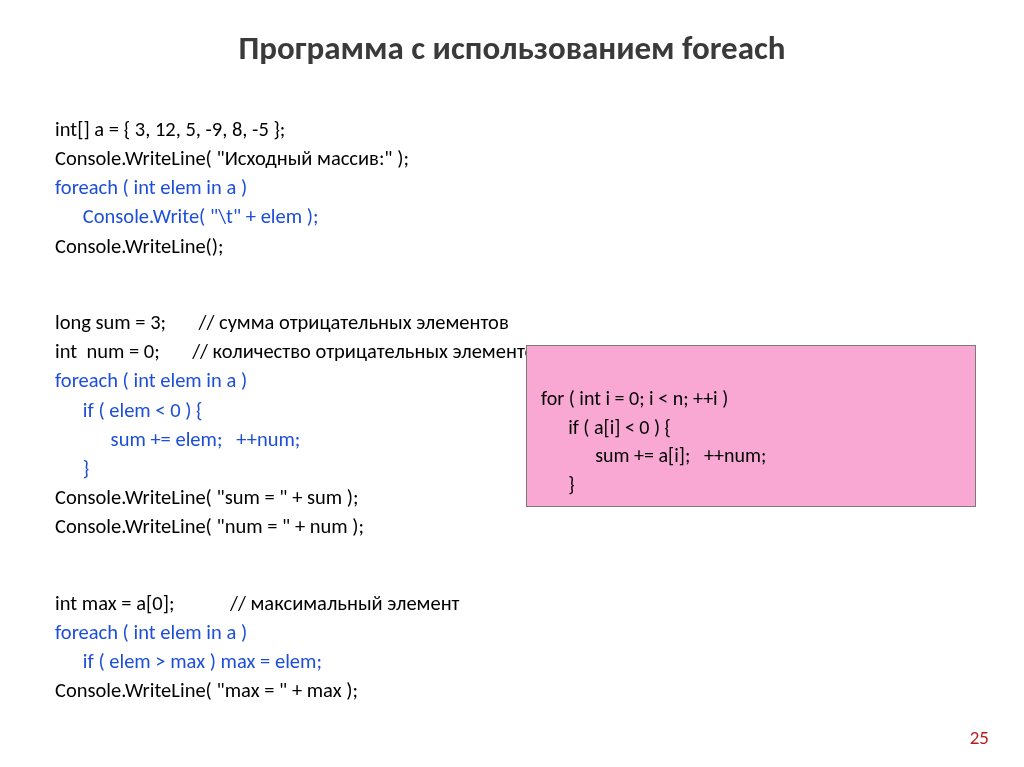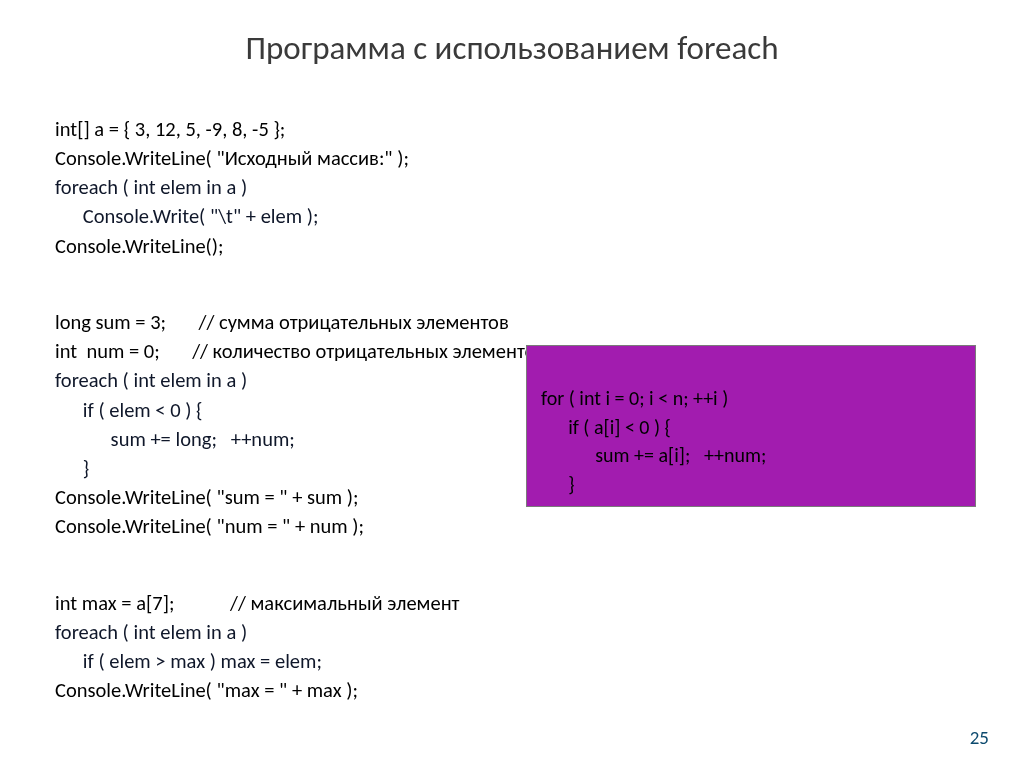--- a/index.html
+++ b/index.html
@@ -16,74 +16,74 @@
     padding: 28px 55px 20px 55px;
     box-sizing: border-box;
     position: relative;
     height: 100%;
   }
   .title {
     text-align: center;
     font-size: 33px;
     color: #3a3a3a;
     margin-bottom: 18px;
-    font-weight: 400;
+    font-weight: 700;
   }
   .code {
     font-size: 20.5px;
     line-height: 1.42;
     color: #000;
     white-space: pre;
   }
-  .kw { color: #0f172a; }
+  .kw { color: #1d4ed8; }
   .blank { display: block; height: 0.9em; }
   .callout {
     position: absolute;
     right: 48px;
     top: 345px;
     width: 420px;
-    background: #a21caf;
+    background: #f9a8d4;
     border: 1.5px solid #7a7a7a;
     padding: 10px 14px 8px 14px;
     font-size: 20px;
     line-height: 1.42;
     white-space: pre;
   }
   .pagenum {
     position: absolute;
     right: 35px;
     bottom: 18px;
     font-size: 19px;
-    color: #0c4a6e;
+    color: #b91c1c;
   }
 </style>
 </head>
 <body>
 
 <div class="slide">
 
   <div class="title">Программа с использованием foreach</div>
 
   <div class="code">
 <span>int[] a = { 3, 12, 5, -9, 8, -5 };</span>
 <span>Console.WriteLine( "Исходный массив:" );</span>
 <span class="kw">foreach ( int elem in a )</span>
 <span class="kw">      Console.Write( "\t" + elem );</span>
 <span>Console.WriteLine();</span>
 <span class="blank"></span>
 <span>long sum = 3;       // сумма отрицательных элементов</span>
 <span>int  num = 0;       // количество отрицательных элементов</span>
 <span class="kw">foreach ( int elem in a )</span>
 <span class="kw">      if ( elem &lt; 0 ) {</span>
-<span class="kw">            sum += long;   ++num;</span>
+<span class="kw">            sum += elem;   ++num;</span>
 <span class="kw">      }</span>
 <span>Console.WriteLine( "sum = " + sum );</span>
 <span>Console.WriteLine( "num = " + num );</span>
 <span class="blank"></span>
-<span>int max = a[7];            // максимальный элемент</span>
+<span>int max = a[0];            // максимальный элемент</span>
 <span class="kw">foreach ( int elem in a )</span>
 <span class="kw">      if ( elem &gt; max ) max = elem;</span>
 <span>Console.WriteLine( "max = " + max );</span></div>
 
   <div class="callout">
 <span>for ( int i = 0; i &lt; n; ++i )</span>
 <span>      if ( a[i] &lt; 0 ) {</span>
 <span>            sum += a[i];   ++num;</span>
 <span>      }</span></div>
 

